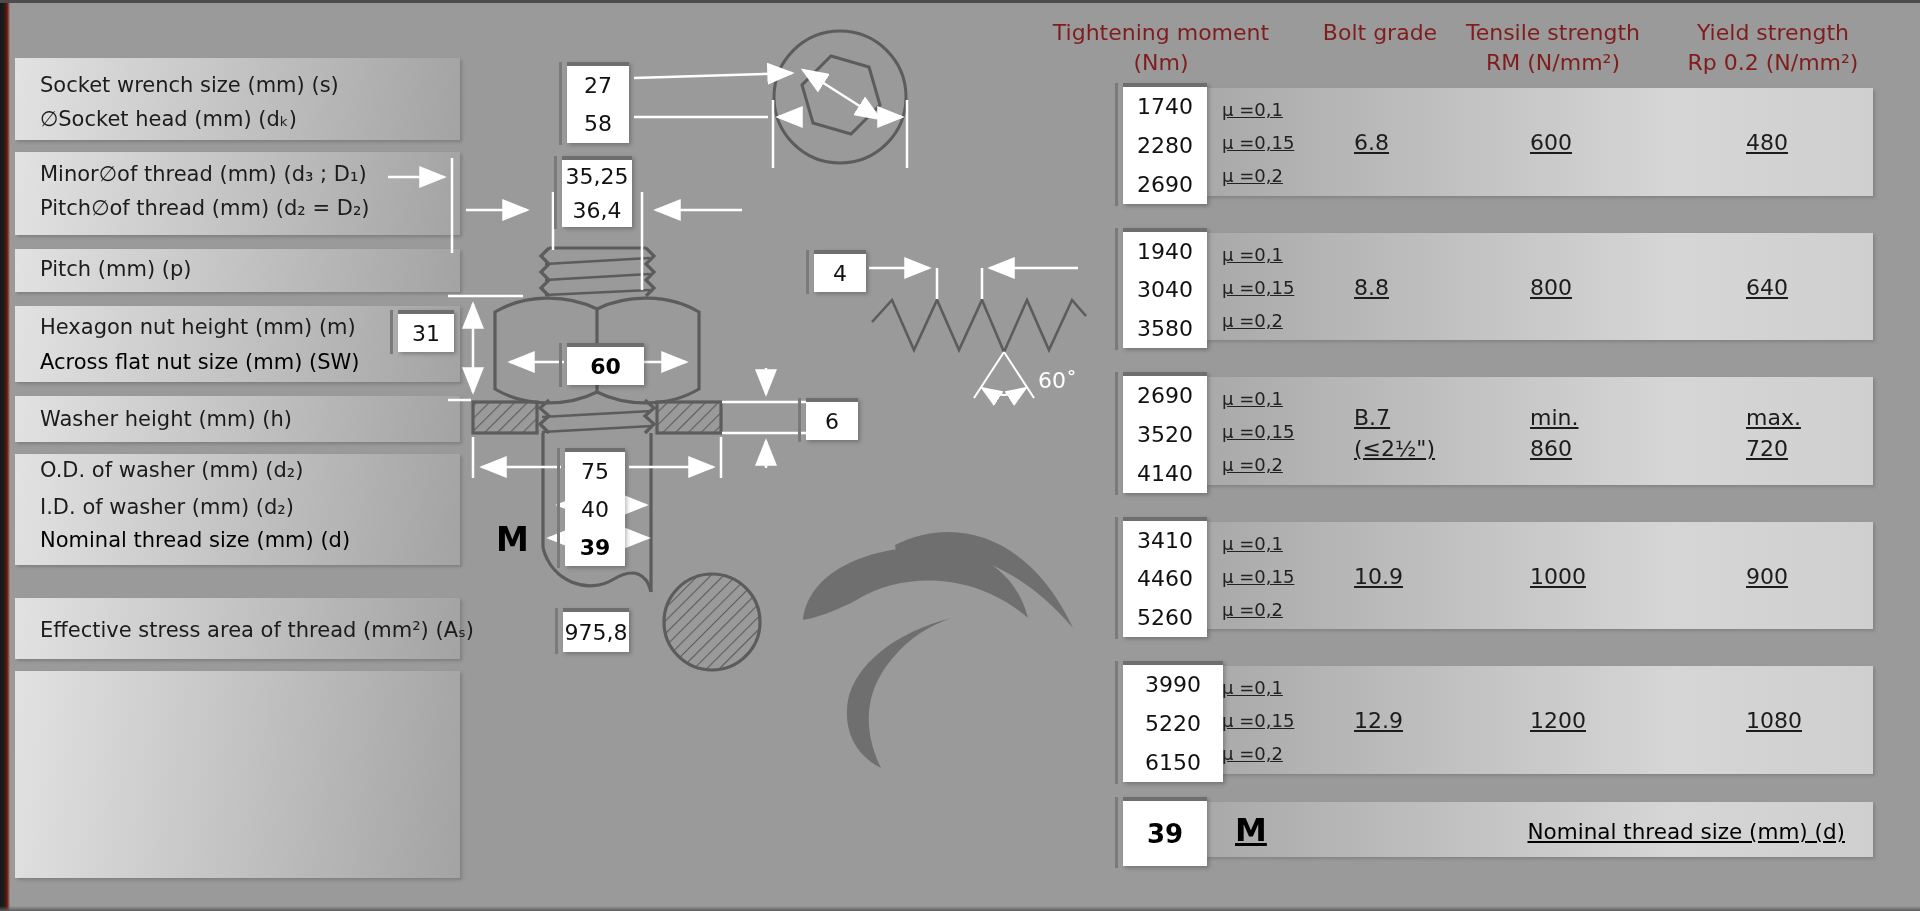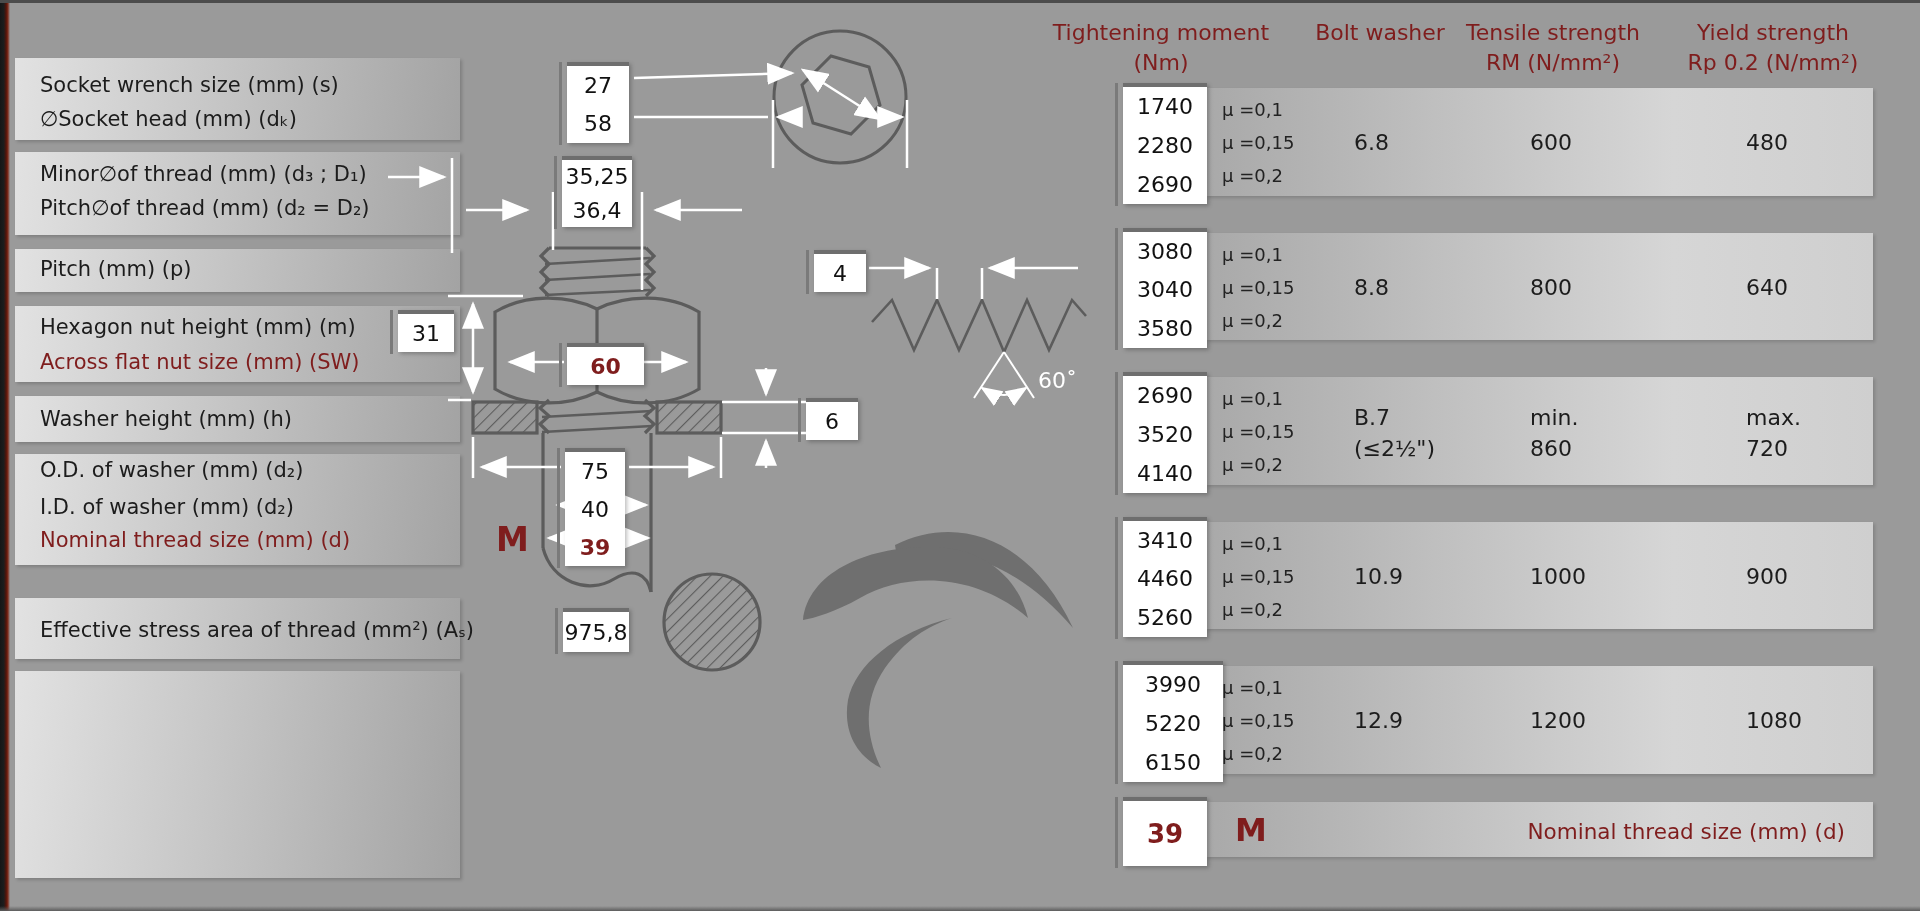--- a/index.html
+++ b/index.html
@@ -9,29 +9,29 @@
     font-family:"DejaVu Sans","Liberation Sans",sans-serif;
     color:#1c1c1c;
   }
   .panel{position:absolute;left:15px;width:445px;
     background:linear-gradient(97deg,#e2e2e2 0%,#c6c6c6 45%,#a3a3a3 100%);
     box-shadow:2px 2px 3px rgba(0,0,0,.18);}
   .rpanel{position:absolute;left:1206px;width:667px;
     background:linear-gradient(to right,#a9a9a9 0%,#d6d6d6 70%,#cfcfcf 100%);
     box-shadow:2px 2px 3px rgba(0,0,0,.15);}
   .lbl{position:absolute;left:40px;height:28px;line-height:28px;font-size:21px;white-space:nowrap;}
-  .red{color:#7f1d1d;}
+  .red{color:#000000;}
   .bold{font-weight:bold;}
   .vbox{position:absolute;background:#ffffff;border-top:4px solid #6e6e6e;
     box-shadow:2px 2px 4px rgba(0,0,0,.25);
     display:flex;flex-direction:column;justify-content:space-around;align-items:center;
     font-size:22px;color:#111;}
   .vbox::before{content:"";position:absolute;left:-8px;top:-4px;bottom:-2px;width:3px;background:#7a7a7a;}
   .vbox span{white-space:nowrap;}
-  .cell{position:absolute;height:28px;line-height:28px;font-size:22px;white-space:nowrap;}
+  .cell{position:absolute;height:28px;line-height:28px;font-size:22px;white-space:nowrap;text-decoration:underline;}
   .mu{font-size:18px;height:24px;line-height:24px;color:#222;}
   .hdr{position:absolute;height:28px;line-height:28px;font-size:22px;text-align:center;white-space:nowrap;color:#7f1d1d;}
   .edge-left{position:absolute;left:0;top:0;width:10px;height:911px;
     background:linear-gradient(to right,#161616 0%,#1d1d1d 38%,#551409 62%,#7c2a1a 78%,rgba(154,154,154,0) 100%);}
   .edge-top{position:absolute;left:0;top:0;width:1920px;height:3px;background:#4c4c4c;}
   .edge-bottom{position:absolute;left:0;bottom:0;width:1920px;height:5px;background:linear-gradient(to bottom,rgba(90,90,90,0),#5c5c5c);}
   svg{position:absolute;left:0;top:0;pointer-events:none;}
 </style>
 </head>
 <body>
@@ -184,42 +184,42 @@
     <span>40</span>
     <span class="red bold">39</span>
   </div>
   <div class="lbl red bold" style="left:496px;top:522px;font-size:33px;height:36px;line-height:36px">M</div>
   <div class="vbox" style="left:563px;top:608px;width:66px;height:40px">
     <span>975,8</span>
   </div>
 
   <div class="hdr" style="left:1046px;top:19px;width:230px">Tightening moment</div>
   <div class="hdr" style="left:1046px;top:49px;width:230px">(Nm)</div>
-  <div class="hdr" style="left:1280px;top:19px;width:200px">Bolt washer</div>
+  <div class="hdr" style="left:1280px;top:19px;width:200px">Bolt grade</div>
   <div class="hdr" style="left:1433px;top:19px;width:240px">Tensile strength</div>
   <div class="hdr" style="left:1433px;top:49px;width:240px">RM (N/mm²)</div>
   <div class="hdr" style="left:1653px;top:19px;width:240px">Yield strength</div>
   <div class="hdr" style="left:1653px;top:49px;width:240px">Rp 0.2 (N/mm²)</div>
 
   <div class="rpanel" style="top:88px;height:108px"></div>
   <div class="vbox" style="left:1123px;top:83px;width:84px;height:117px">
     <span>1740</span>
     <span>2280</span>
     <span>2690</span>
   </div>
   <div class="cell mu" style="left:1222px;top:98px">μ =0,1</div>
   <div class="cell mu" style="left:1222px;top:131px">μ =0,15</div>
   <div class="cell mu" style="left:1222px;top:164px">μ =0,2</div>
   <div class="cell" style="left:1354px;top:129px">6.8</div>
   <div class="cell" style="left:1530px;top:129px">600</div>
   <div class="cell" style="left:1746px;top:129px">480</div>
 
   <div class="rpanel" style="top:233px;height:107px"></div>
   <div class="vbox" style="left:1123px;top:228px;width:84px;height:116px">
-    <span>3080</span>
+    <span>1940</span>
     <span>3040</span>
     <span>3580</span>
   </div>
   <div class="cell mu" style="left:1222px;top:243px">μ =0,1</div>
   <div class="cell mu" style="left:1222px;top:276px">μ =0,15</div>
   <div class="cell mu" style="left:1222px;top:309px">μ =0,2</div>
   <div class="cell" style="left:1354px;top:274px">8.8</div>
   <div class="cell" style="left:1530px;top:274px">800</div>
   <div class="cell" style="left:1746px;top:274px">640</div>
 

